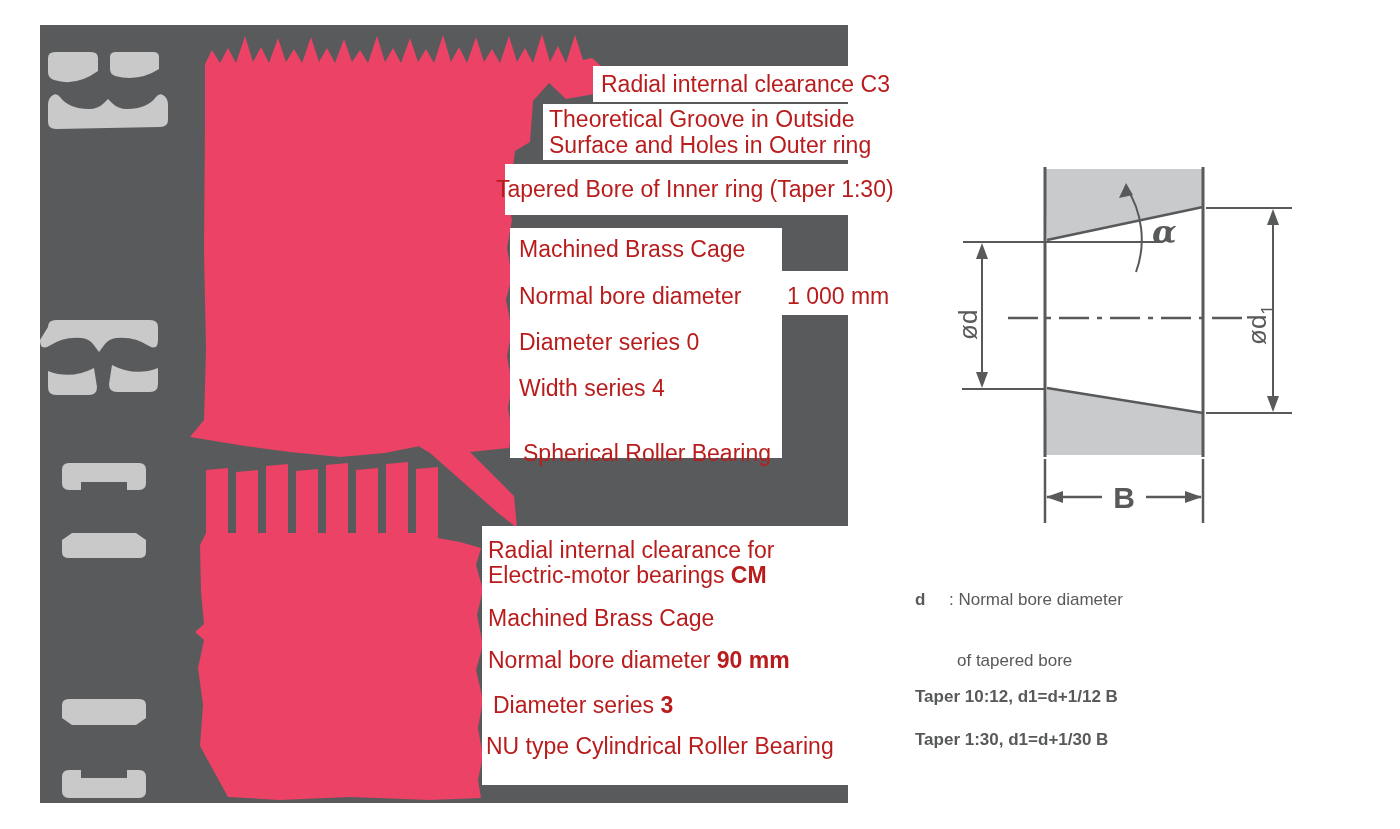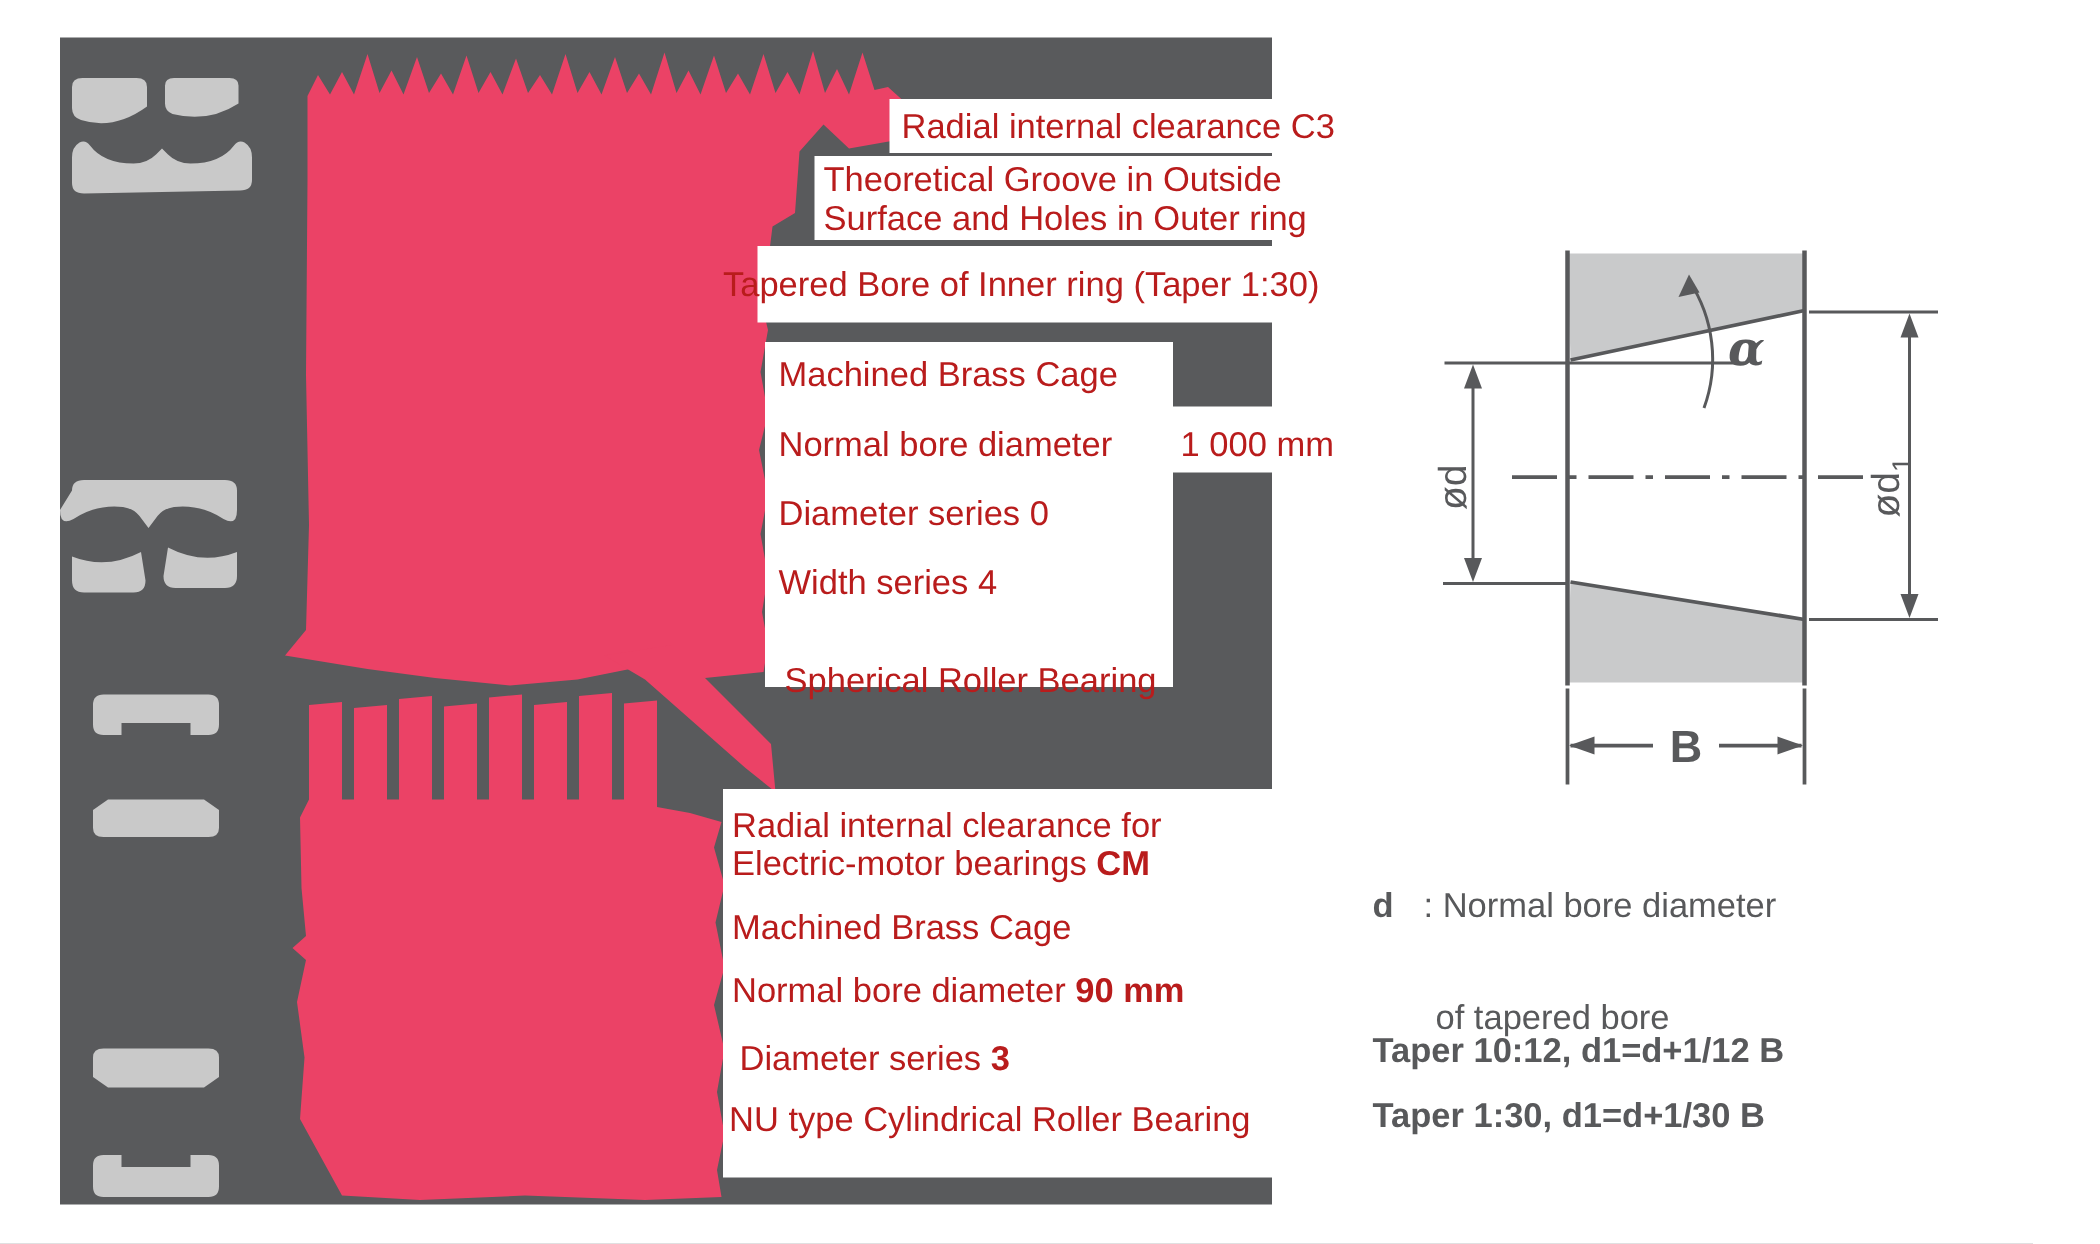--- a/index.html
+++ b/index.html
@@ -3,21 +3,21 @@
 <meta charset="utf-8">
 <style>
   html,body{margin:0;padding:0;background:#fff;}
   #page{position:relative;width:1400px;height:829px;background:#fff;overflow:hidden;
         font-family:"Liberation Sans", sans-serif;color:#58595B;}
   #panel{position:absolute;left:40px;top:25px;width:808px;height:778px;background:#595A5C;z-index:1;}
   #art{position:absolute;left:0;top:0;z-index:2;}
   .wbox{position:absolute;background:#fff;z-index:3;}
   .lbl{position:absolute;z-index:4;font-size:23px;line-height:26px;white-space:pre-line;color:#b91c1c;}
   .b{font-weight:700;}
-  .legend-line{position:absolute;z-index:4;font-size:23px;color:#58595B;white-space:pre;}
+  .legend-line{position:absolute;z-index:4;font-size:17px;color:#58595B;white-space:pre;}
   .formula{font-weight:700;}
   .term{display:inline-block;width:34px;font-weight:700;}
 </style>
 </head>
 <body>
 
 <div id="page">
 
   <div id="panel"></div>
 
@@ -106,21 +106,21 @@
     </g>
   </svg>
 
   <div class="wbox" style="left:593px;top:66px;width:330px;height:36px;"></div>
   <div class="wbox" style="left:543px;top:104px;width:305px;height:56px;"></div>
   <div class="wbox" style="left:505px;top:164px;width:343px;height:51px;"></div>
 
   <div class="lbl" style="left:601px;top:71px;">Radial internal clearance C3</div>
   <div class="lbl" style="left:549px;top:106px;">Theoretical Groove in Outside
 Surface and Holes in Outer ring</div>
-  <div class="lbl" style="left:482px;top:176px;text-align:center;">Tapered Bore of Inner ring (Taper 1:30)</div>
+  <div class="lbl" style="left:496px;top:176px;text-align:center;">Tapered Bore of Inner ring (Taper 1:30)</div>
 
   <div class="wbox" style="left:510px;top:228px;width:272px;height:230px;"></div>
   <div class="wbox" style="left:782px;top:271px;width:100px;height:44px;"></div>
 
   <div class="lbl" style="left:519px;top:236px;">Machined Brass Cage</div>
   <div class="lbl" style="left:519px;top:283px;">Normal bore diameter</div>
   <div class="lbl" style="left:770px;top:283px;margin-left:17px;">1 000 mm</div>
   <div class="lbl" style="left:519px;top:329px;">Diameter series 0</div>
   <div class="lbl" style="left:519px;top:375px;">Width series 4</div>
   <div class="lbl" style="left:523px;top:421px;margin-top:19px;">Spherical Roller Bearing</div>
@@ -128,17 +128,17 @@
   <div class="wbox" style="left:482px;top:526px;width:367px;height:259px;"></div>
 
   <div class="lbl" style="left:488px;top:537px;">Radial internal clearance for</div>
   <div class="lbl" style="left:488px;top:562px;"><span>Electric-motor bearings </span><span class="b">CM</span></div>
   <div class="lbl" style="left:488px;top:605px;">Machined Brass Cage</div>
   <div class="lbl" style="left:488px;top:647px;"><span>Normal bore diameter </span><span class="b">90 mm</span></div>
   <div class="lbl" style="left:493px;top:692px;"><span>Diameter series </span><span class="b">3</span></div>
   <div class="lbl" style="left:486px;top:733px;">NU type Cylindrical Roller Bearing</div>
 
   <div class="legend-line" style="left:915px;top:590px;"><span class="term">d</span><span>: Normal bore diameter</span></div>
-  <div class="legend-line" style="left:957px;top:665px;">of tapered bore</div>
+  <div class="legend-line" style="left:957px;top:651px;">of tapered bore</div>
   <div class="legend-line formula" style="left:915px;top:687px;">Taper 10:12, d1=d+1/12 B</div>
   <div class="legend-line formula" style="left:915px;top:730px;">Taper 1:30, d1=d+1/30 B</div>
 
 </div>
 
 </body></html>

